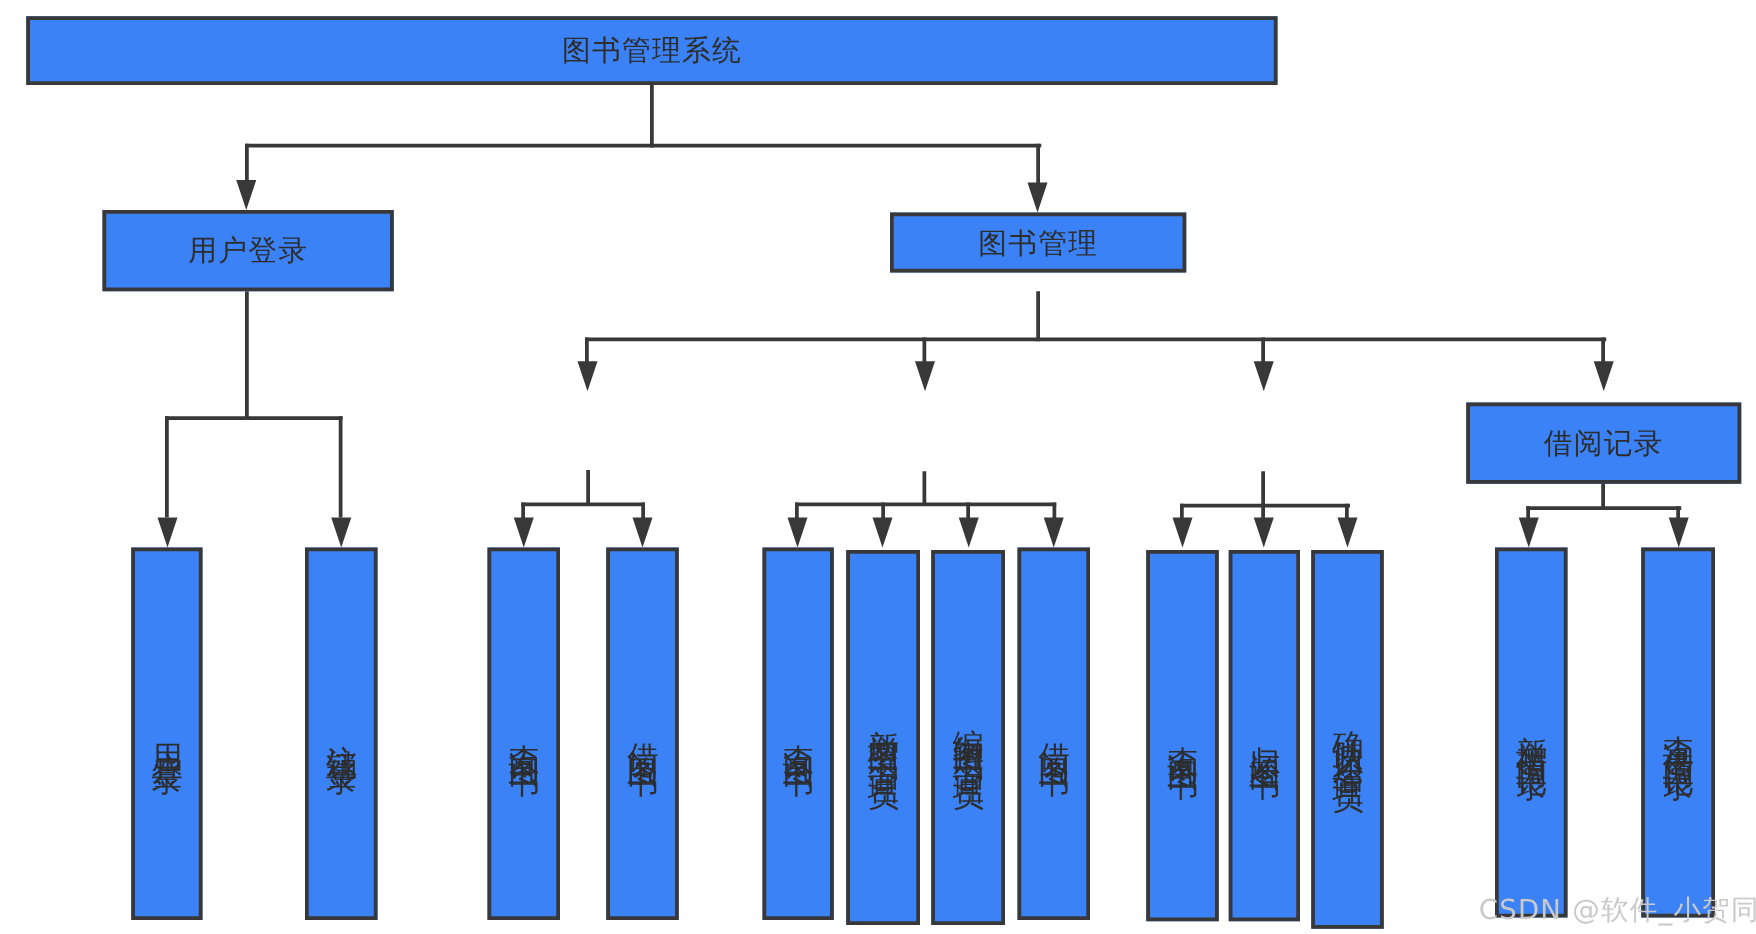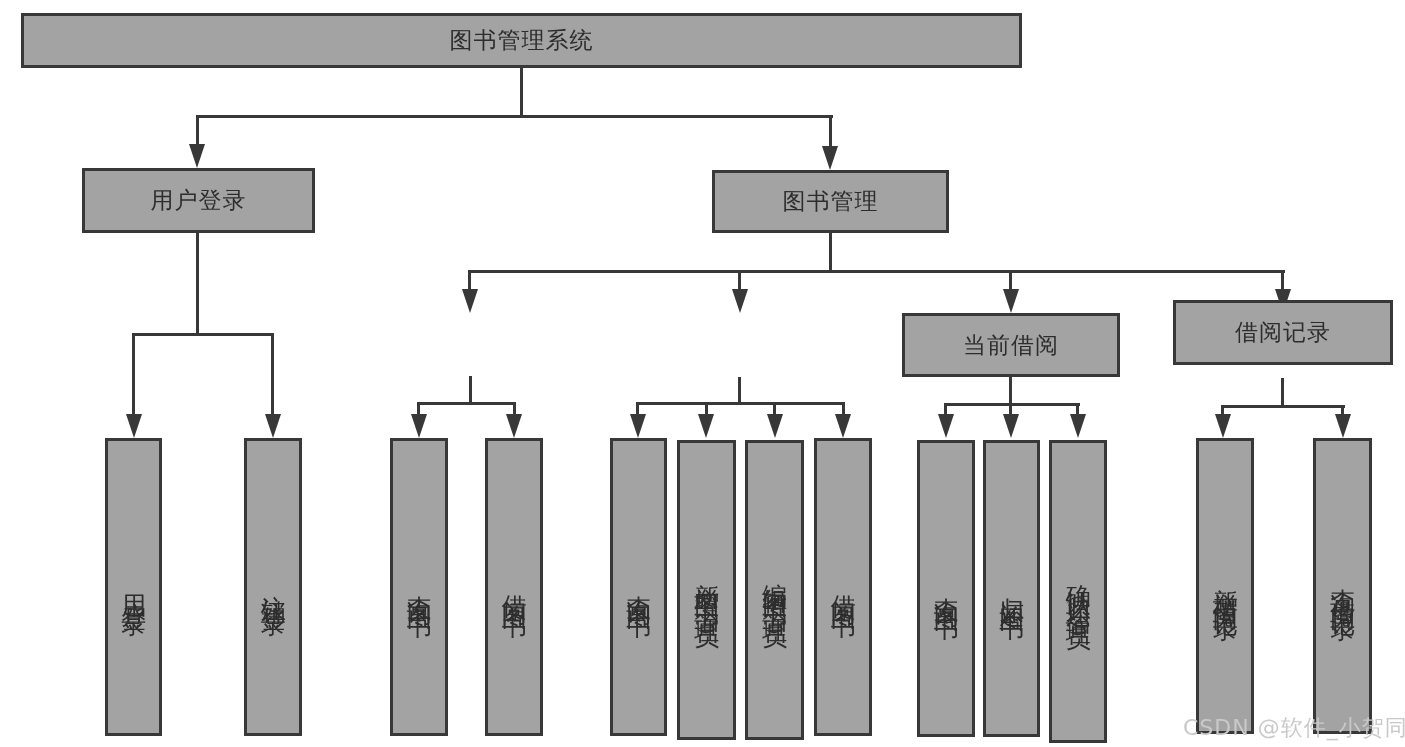--- a/index.html
+++ b/index.html
@@ -2,21 +2,21 @@
 <html><head>
 <meta charset="utf-8">
 <style>
   html,body{margin:0;padding:0;background:#ffffff;}
   .canvas{
     position:relative;width:1405px;height:747px;background:#ffffff;
     font-family:"DejaVu Sans","Liberation Sans",sans-serif;
     color:#2d2d2d;overflow:hidden;
   }
   .box{
-    position:absolute;box-sizing:border-box;background:#a3a3a3;
+    position:absolute;box-sizing:border-box;background:#3b82f6;
     border:3px solid #383838;display:flex;align-items:center;justify-content:center;
     font-size:23px;letter-spacing:1px;color:#2d2d2d;z-index:2;
   }
   .vbox{font-size:25px;}
   .vbox span{
     writing-mode:vertical-rl;text-orientation:mixed;letter-spacing:6px;line-height:1.1;
   }
   .vline,.hline{position:absolute;background:#383838;z-index:1;}
   .vline{width:3px;}
   .hline{height:3px;}
@@ -38,42 +38,41 @@
   <div class="box" style="left:21px;top:13px;width:1001px;height:55px;">图书管理系统</div>
 
   <div class="vline" style="left:520px;top:68px;height:50px;"></div>
   <div class="hline" style="left:196px;top:115px;width:637px;"></div>
   <div class="vline" style="left:196px;top:115px;height:30px;"></div>
   <div class="arrow" style="left:189px;top:144px;"></div>
   <div class="vline" style="left:829px;top:115px;height:32px;"></div>
   <div class="arrow" style="left:822px;top:146px;"></div>
 
   <div class="box" style="left:82px;top:168px;width:233px;height:65px;">用户登录</div>
-  <div class="box" style="left:712px;top:170px;width:237px;height:63px;">图书管理</div>
+  <div class="box" style="left:712px;top:170px;width:237px;height:48px;">图书管理</div>
 
   <div class="vline" style="left:196px;top:233px;height:103px;"></div>
   <div class="hline" style="left:132px;top:333px;width:142px;"></div>
   <div class="vline" style="left:132px;top:333px;height:81px;"></div>
   <div class="arrow" style="left:126px;top:414px;"></div>
   <div class="vline" style="left:271px;top:333px;height:81px;"></div>
   <div class="arrow" style="left:265px;top:414px;"></div>
 
   <div class="vline" style="left:829px;top:233px;height:40px;"></div>
   <div class="hline" style="left:468px;top:270px;width:817px;"></div>
   <div class="vline" style="left:468px;top:270px;height:20px;"></div>
   <div class="arrow" style="left:462px;top:289px;"></div>
   <div class="vline" style="left:738px;top:270px;height:20px;"></div>
   <div class="arrow" style="left:732px;top:289px;"></div>
   <div class="vline" style="left:1009px;top:270px;height:20px;"></div>
   <div class="arrow" style="left:1003px;top:289px;"></div>
   <div class="vline" style="left:1281px;top:270px;height:20px;"></div>
   <div class="arrow" style="left:1275px;top:289px;"></div>
 
-  <div class="box" style="left:902px;top:313px;width:218px;height:64px;">当前借阅</div>
-  <div class="box" style="left:1173px;top:300px;width:220px;height:65px;">借阅记录</div>
+  <div class="box" style="left:1173px;top:322px;width:220px;height:65px;">借阅记录</div>
 
   <div class="vline" style="left:469px;top:376px;height:28px;"></div>
   <div class="hline" style="left:417px;top:402px;width:99px;"></div>
   <div class="vline" style="left:417px;top:402px;height:13px;"></div>
   <div class="arrow" style="left:411px;top:414px;"></div>
   <div class="vline" style="left:513px;top:402px;height:13px;"></div>
   <div class="arrow" style="left:506px;top:414px;"></div>
 
   <div class="vline" style="left:738px;top:377px;height:27px;"></div>
   <div class="hline" style="left:636px;top:402px;width:209px;"></div>

